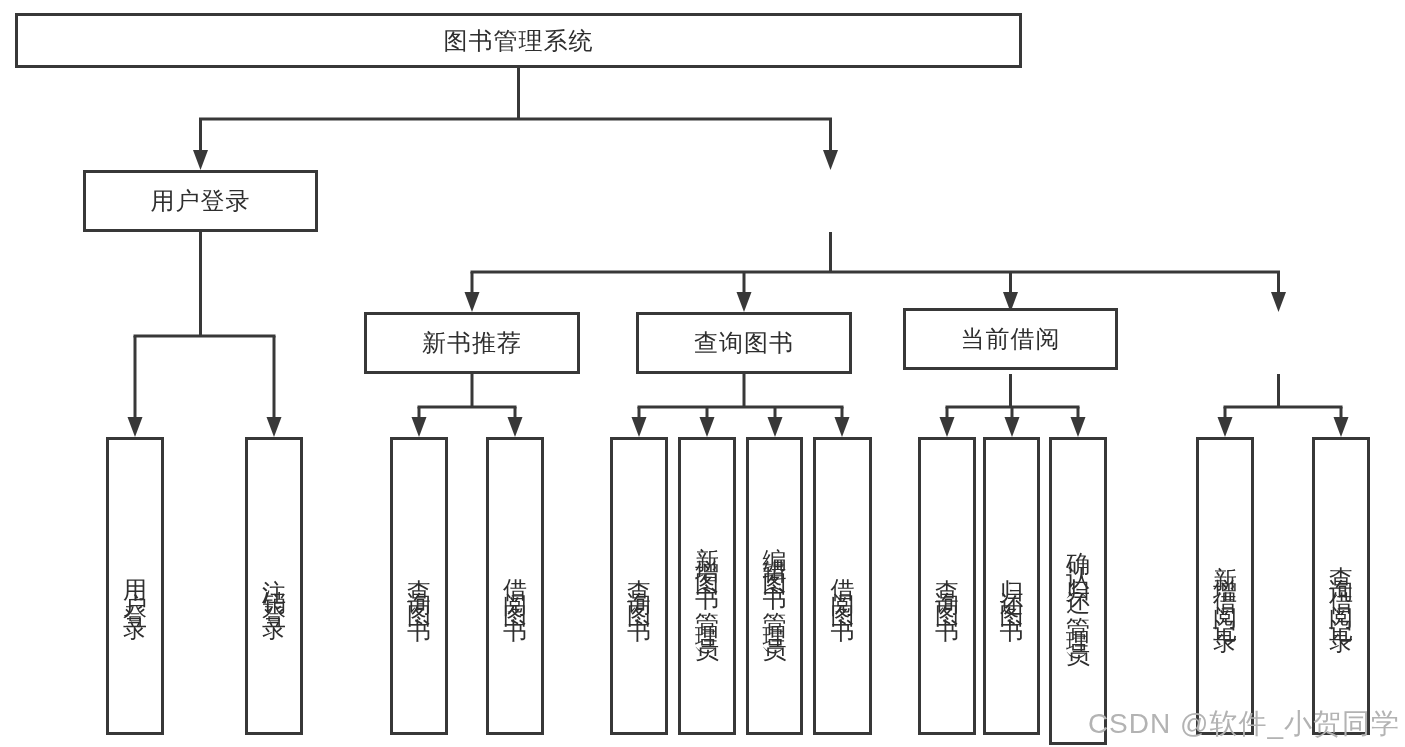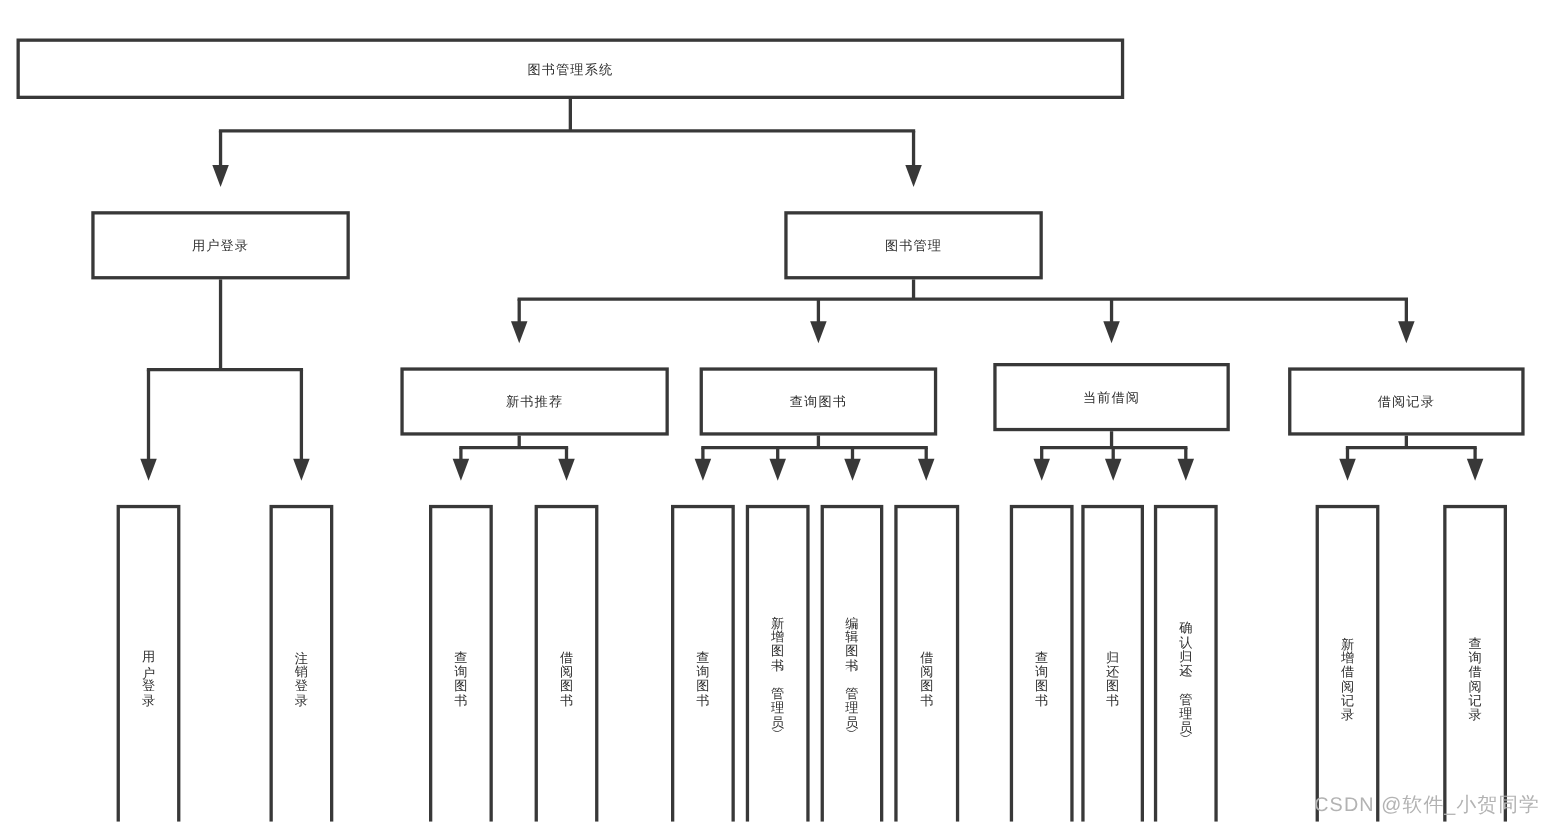--- a/index.html
+++ b/index.html
@@ -24,38 +24,37 @@
   }
   .node {
     position: absolute;
     box-sizing: border-box;
     background: #ffffff;
     border: 3px solid var(--line, #383838);
     color: var(--text, #2e2e2e);
     display: flex;
     align-items: center;
     justify-content: center;
-    font-size: 12px;
+    font-size: 24px;
     line-height: 1;
-    margin-top: 22px;
   }
   .hbox {
     letter-spacing: 1px;
   }
   .vbox {
     writing-mode: vertical-rl;
     text-orientation: mixed;
     letter-spacing: 13px;
     line-height: 1;
   }
   .watermark {
     position: absolute;
     right: 5px;
     bottom: 4px;
-    font-size: 18px;
+    font-size: 28px;
     letter-spacing: 1px;
     color: var(--watermark, #b3b3b3);
     white-space: nowrap;
   }
 </style>
 </head>
 <body>
 
 <div class="stage">
 
@@ -110,26 +109,24 @@
       <polygon points="1070.5,417 1085.5,417 1078,437" fill="#383838"></polygon>
       <line x1="1225" y1="407" x2="1225" y2="422" stroke="#383838" stroke-width="3"></line>
       <polygon points="1217.5,417 1232.5,417 1225,437" fill="#383838"></polygon>
       <line x1="1341" y1="407" x2="1341" y2="422" stroke="#383838" stroke-width="3"></line>
       <polygon points="1333.5,417 1348.5,417 1341,437" fill="#383838"></polygon>
     </svg>
 
   <div class="node hbox" style="left:15px; top:13px; width:1007px; height:55px">图书管理系统</div>
 
   <div class="node hbox" style="left:83px; top:170px; width:235px; height:62px">用户登录</div>
-  <div class="node hbox" style="left:713px; top:170px; width:235px; height:62px">图书管理</div>
 
-  <div class="node hbox" style="left:364px; top:312px; width:244px; height:62px">新书推荐</div>
+  <div class="node hbox" style="left:364px; top:312px; width:216px; height:62px">新书推荐</div>
   <div class="node hbox" style="left:636px; top:312px; width:216px; height:62px">查询图书</div>
   <div class="node hbox" style="left:903px; top:308px; width:215px; height:62px">当前借阅</div>
-  <div class="node hbox" style="left:1171px; top:312px; width:215px; height:62px">借阅记录</div>
 
   <div class="node vbox" style="left:106px; top:437px; width:58px; height:298px">用户登录</div>
   <div class="node vbox" style="left:245px; top:437px; width:58px; height:298px">注销登录</div>
 
   <div class="node vbox" style="left:390px; top:437px; width:58px; height:298px">查询图书</div>
   <div class="node vbox" style="left:486px; top:437px; width:58px; height:298px">借阅图书</div>
 
   <div class="node vbox" style="left:610px; top:437px; width:58px; height:298px">查询图书</div>
   <div class="node vbox" style="left:678px; top:437px; width:58px; height:298px">新增图书（管理员）</div>
   <div class="node vbox" style="left:746px; top:437px; width:57px; height:298px">编辑图书（管理员）</div>

